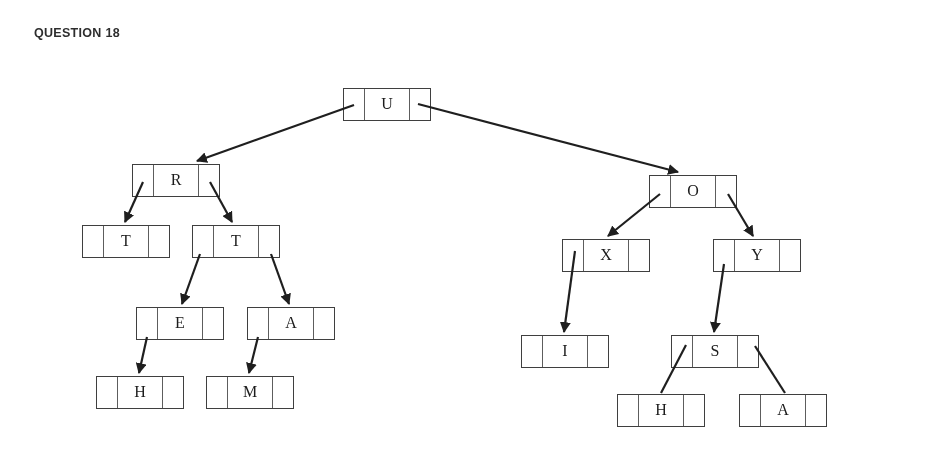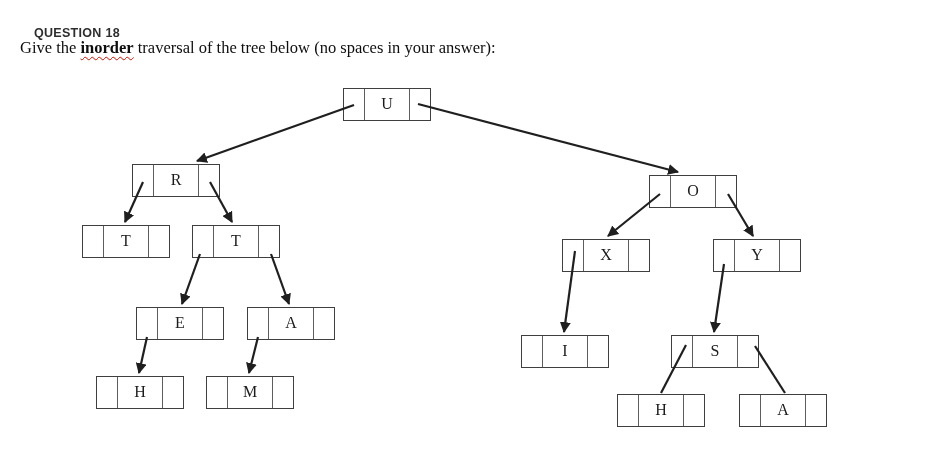--- a/index.html
+++ b/index.html
@@ -59,21 +59,20 @@
   }
   .node { z-index: 1; }
 </style>
 </head>
 <body>
 
 <div class="page">
 
   <div class="question-header">QUESTION 18</div>
 
-  <div class="prompt"><span>Give the </span><span class="emph" style="text-decoration-color: rgb(204, 17, 0);">inorder</span><span> traversal of the tree below (no spaces in your answer):</span></div>
 
   <div class="tree-diagram">
     <div id="nodes-layer">
         <div class="node" style="left: 343px; top: 88px; width: 88px; height: 33px; border-color: rgb(63, 63, 63);">
           <span class="cell-left"></span>
           <span class="cell-data" style="color: rgb(28, 28, 28);">U</span>
           <span class="cell-right"></span>
         </div>
         <div class="node" style="left: 132px; top: 164px; width: 88px; height: 33px; border-color: rgb(63, 63, 63);">
           <span class="cell-left"></span>

